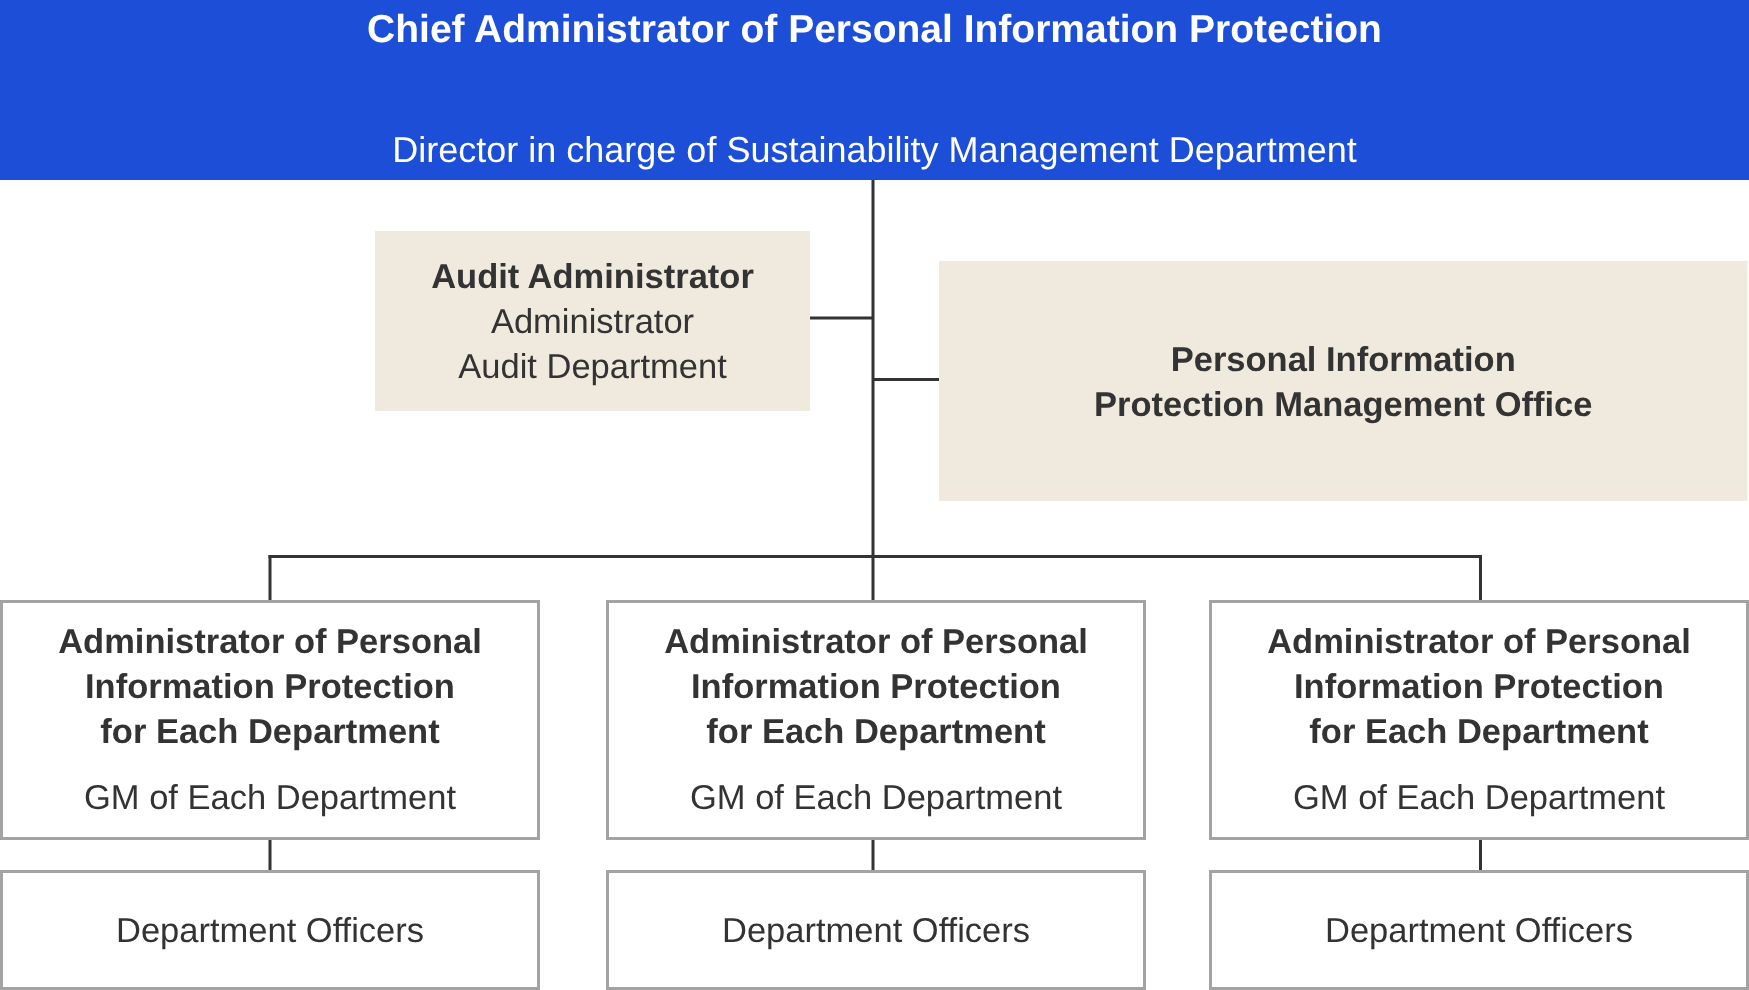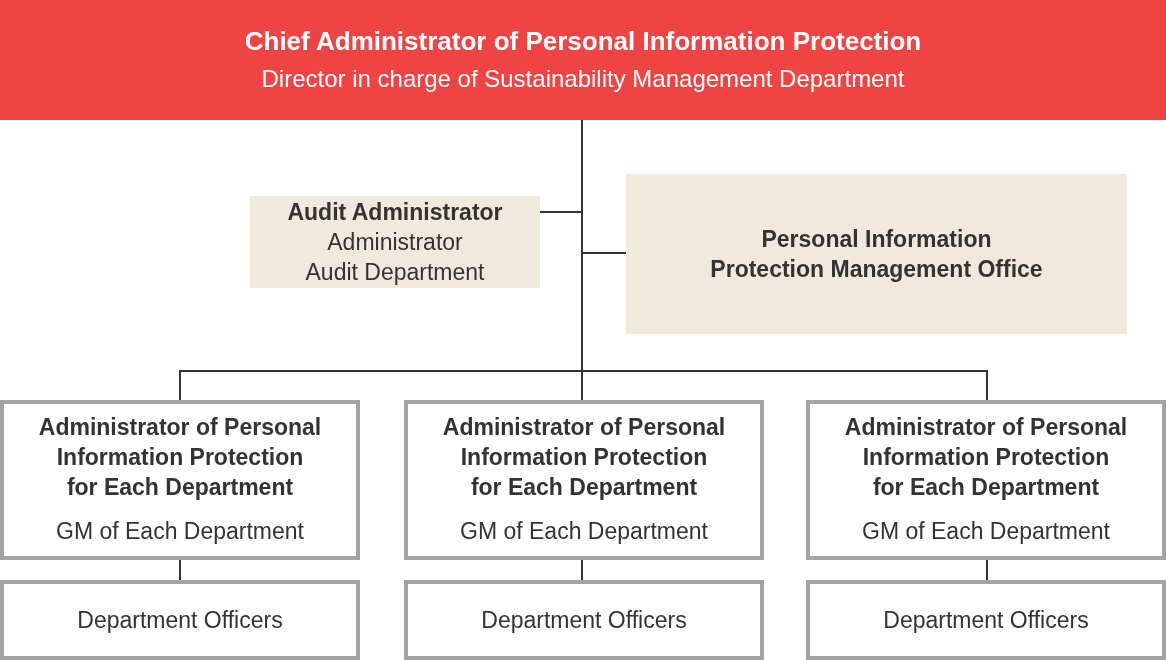--- a/index.html
+++ b/index.html
@@ -1,26 +1,26 @@
 <!DOCTYPE html>
 <html><head>
 <meta charset="utf-8">
 <style>
   html, body { margin:0; padding:0; background:#ffffff; }
   body { width:1166px; height:660px; position:relative; overflow:hidden;
          font-family:"Liberation Sans", "DejaVu Sans", sans-serif; color:#333333; }
   .abs { position:absolute; box-sizing:border-box; }
-  .header { left:0; top:0; width:1166px; height:120px; background:#ef4444; color:#ffffff;
-            display:flex; flex-direction:column; align-items:center; justify-content:center; }
+  .header { left:0; top:0; width:1166px; height:120px; background:#1d4ed8; color:#ffffff;
+            display:flex; flex-direction:column; align-items:center; justify-content:space-between; }
   .header .t1 { font-size:26px; font-weight:bold; line-height:38px; }
   .header .t2 { font-size:24px; line-height:38px; }
   .line { position:absolute; background:#333333; }
   .beige { background:#f0e9dd; display:flex; flex-direction:column; align-items:center;
            justify-content:center; text-align:center; }
-  .outlined { background:#ffffff; border:4px solid #a3a3a3; display:flex; flex-direction:column;
+  .outlined { background:#ffffff; border:2px solid #a3a3a3; display:flex; flex-direction:column;
               align-items:center; justify-content:center; text-align:center; }
   .b { font-weight:bold; font-size:23px; line-height:30px; }
   .n { font-size:23px; line-height:30px; }
   .dept .b { font-size:23px; line-height:30px; }
   .dept .n { line-height:34px;margin-top:12px; }
 </style>
 </head>
 <body>
 
 <div class="abs header">
@@ -31,27 +31,27 @@
 <div class="line" style="left:581px; top:120px; width:2px; height:281px;"></div>
 <div class="line" style="left:540px; top:211px; width:42px; height:2px;"></div>
 <div class="line" style="left:582px; top:252px; width:44px; height:2px;"></div>
 <div class="line" style="left:179px; top:370px; width:809px; height:2px;"></div>
 <div class="line" style="left:179px; top:370px; width:2px; height:31px;"></div>
 <div class="line" style="left:986px; top:370px; width:2px; height:31px;"></div>
 <div class="line" style="left:179px; top:559px; width:2px; height:21px;"></div>
 <div class="line" style="left:581px; top:559px; width:2px; height:21px;"></div>
 <div class="line" style="left:986px; top:559px; width:2px; height:21px;"></div>
 
-<div class="abs beige" style="left:250px; top:154px; width:290px; height:92px;margin-top:42px;">
+<div class="abs beige" style="left:250px; top:154px; width:290px; height:120px;">
   <div class="b">Audit Administrator</div>
   <div class="n">Administrator</div>
   <div class="n">Audit Department</div>
 </div>
 
-<div class="abs beige" style="left:626px; top:174px; width:501px; height:160px;">
+<div class="abs beige" style="left:626px; top:174px; width:539px; height:160px;">
   <div class="b">Personal Information</div>
   <div class="b">Protection Management Office</div>
 </div>
 
 <div class="abs outlined dept" style="left:0px; top:400px; width:360px; height:160px;">
   <div class="b">Administrator of Personal</div>
   <div class="b">Information Protection</div>
   <div class="b">for Each Department</div>
   <div class="n">GM of Each Department</div>
 </div>

